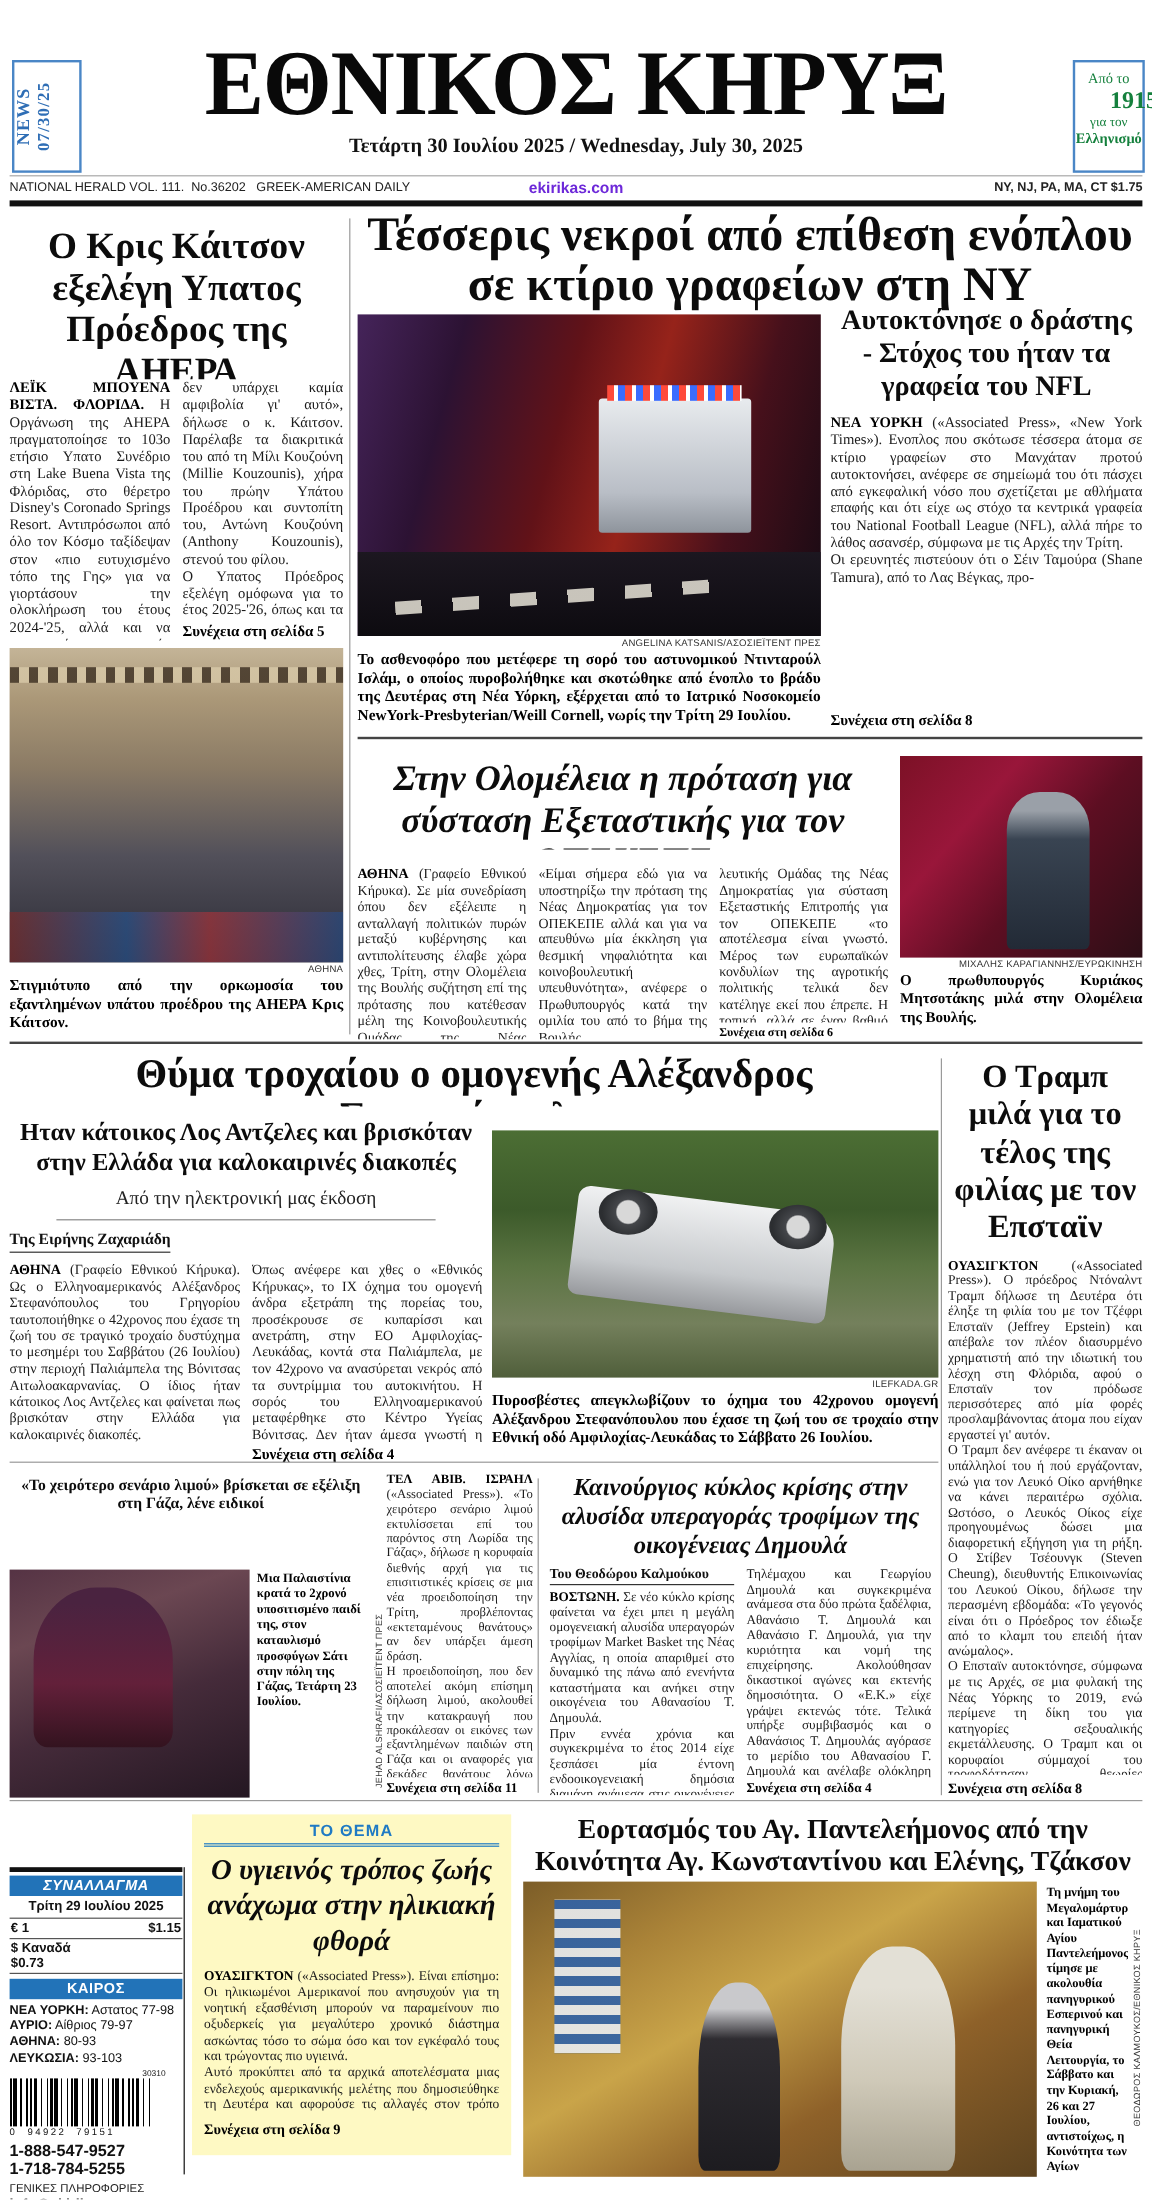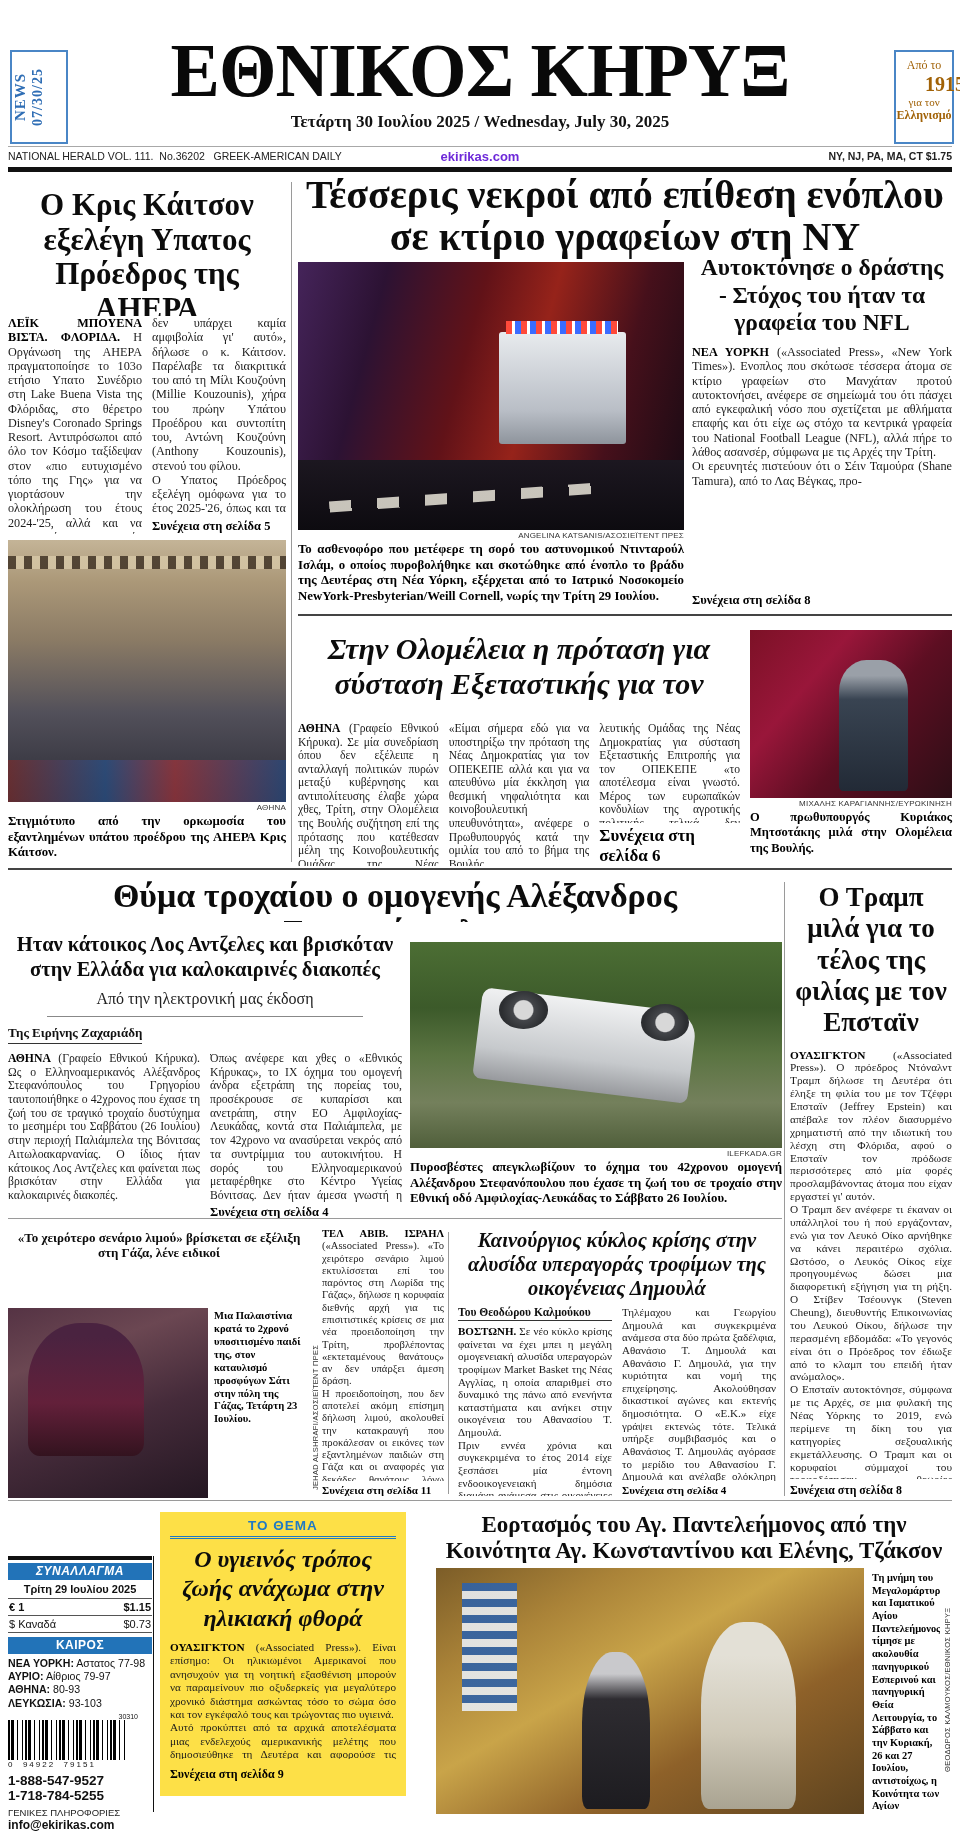--- a/index.html
+++ b/index.html
@@ -52,21 +52,21 @@
 
   <div class="abs" style="left:0;top:0;width:960px;height:146px;">
     <div class="abs badge" style="left:10px;top:50px;width:54px;height:90px;">
       <div class="abs" style="left:-17px;top:17px;width:88px;height:56px;transform:rotate(-90deg);text-align:center;color:#2f6eb5;font-weight:bold;">
         <div style="font-size:15px;letter-spacing:1px;line-height:1.25;">NEWS</div>
         <div style="font-size:14px;letter-spacing:1px;line-height:1.2;">07/30/25</div>
       </div>
     </div>
     <div class="abs" style="left:100px;top:28px;width:760px;text-align:center;font-weight:900;font-size:74px;letter-spacing:-1px;transform:scaleY(1.04);color:#090909;">ΕΘΝΙΚΟΣ ΚΗΡΥΞ</div>
     <div class="abs" style="left:100px;top:112px;width:760px;text-align:center;font-weight:bold;font-size:17px;color:#121212;">Τετάρτη 30 Ιουλίου 2025 / Wednesday, July 30, 2025</div>
-    <div class="abs badge" style="left:894px;top:50px;width:56px;height:90px;text-align:center;color:#a16207;">
+    <div class="abs badge" style="left:894px;top:50px;width:56px;height:90px;text-align:center;color:#15803d;">
       <div style="font-size:12px;margin-top:6px;">Από το</div>
       <div style="font-size:20px;font-weight:bold;margin-left:29px;">1915</div>
       <div style="font-size:11px;">για τον</div>
       <div style="font-size:12px;font-weight:bold;">Ελληνισμό</div>
     </div>
   </div>
 
   <div class="abs sans" style="left:8px;top:146px;width:944px;height:18px;border-top:1px solid #a8a8a8;display:flex;align-items:center;font-size:10.5px;color:#222;">
     <div style="flex:1;text-align:left;white-space:pre;">NATIONAL HERALD VOL. 111.  No.36202   GREEK-AMERICAN DAILY</div>
     <div style="flex:0 0 auto;color:#6d28d9;font-weight:bold;font-size:13px;">ekirikas.com</div>
@@ -126,21 +126,21 @@
     <div class="cols" style="position:absolute;left:0;top:102px;width:442px;height:144px;">
       <div class="col">
           <div class="body" style="flex:1;font-size:11.6px;"><b>ΑΘΗΝΑ</b> <span>(Γραφείο Εθνικού Κήρυκα). Σε μία συνεδρίαση όπου δεν εξέλειπε η ανταλλαγή πολιτικών πυρών μεταξύ κυβέρνησης και αντιπολίτευσης έλαβε χώρα χθες, Τρίτη, στην Ολομέλεια της Βουλής συζήτηση επί της πρότασης που κατέθεσαν μέλη της Κοινοβουλευτικής Ομάδας της Νέας Δημοκρατίας για σύσταση Εξεταστικής Επιτροπής για υπόθεση του ΟΠΕΚΕΠΕ.</span></div>
         </div>
       <div class="col">
           <div class="body" style="flex:1;font-size:11.6px;">«Είμαι σήμερα εδώ για να υποστηρίξω την πρόταση της Νέας Δημοκρατίας για τον ΟΠΕΚΕΠΕ αλλά και για να απευθύνω μία έκκληση για θεσμική νηφαλιότητα και κοινοβουλευτική υπευθυνότητα», ανέφερε ο Πρωθυπουργός κατά την ομιλία του από το βήμα της Βουλής.
 Οπως χαρακτηριστικά είπε ο κ. Μητσοτάκης, στο πλαίσιο της συζήτησης επί της πρότασης που κατέθεσαν μέλη της Κοινοβου-</div>
         </div>
       <div class="col">
         <div class="body" style="flex:1;font-size:11.6px;">λευτικής Ομάδας της Νέας Δημοκρατίας για σύσταση Εξεταστικής Επιτροπής για τον ΟΠΕΚΕΠΕ «το αποτέλεσμα είναι γνωστό. Μέρος των ευρωπαϊκών κονδυλίων της αγροτικής πολιτικής τελικά δεν κατέληγε εκεί που έπρεπε. Η τοπική, αλλά σε έναν βαθμό και η ευρωπαϊκή αδράνεια, επέτρεψαν να φυτρώσουν πολλά παράσιτα γύρω</div>
-        <div class="cont" style="padding-top:3px;font-size:17px;">Συνέχεια στη σελίδα 6</div>
+        <div class="cont" style="padding-top:3px;font-size:10px;">Συνέχεια στη σελίδα 6</div>
       </div>
     </div>
     <div class="abs" style="left:452px;top:10px;width:202px;">
       <div class="photo ph-mits" style="width:202px;height:168px;">
           <div class="fig"></div>
         </div>
       <div class="credit" style="margin-top:1px;">ΜΙΧΑΛΗΣ ΚΑΡΑΓΙΑΝΝΗΣ/ΕΥΡΩΚΙΝΗΣΗ</div>
       <div class="caption" style="margin-top:2px;font-size:12.5px;">Ο πρωθυπουργός Κυριάκος Μητσοτάκης μιλά στην Ολομέλεια της Βουλής.</div>
     </div>
   </div>
@@ -216,42 +216,42 @@
   <div class="abs thinrule" style="left:8px;top:1500px;width:944px;height:1px;"></div>
 
   <div class="abs sans" style="left:8px;top:1556px;width:144px;height:258px;">
     <div style="height:4px;background:#111;"></div>
     <div class="bluebar" style="height:17px;margin-top:3px;font-style:italic;">ΣΥΝΑΛΛΑΓΜΑ</div>
     <div style="text-align:center;font-weight:bold;font-size:11px;padding:3px 0;border-bottom:1px solid #555;">Τρίτη 29 Ιουλίου 2025</div>
     <div style="display:flex;font-size:11px;font-weight:bold;padding:2px 1px;border-bottom:1px solid #555;">
       <span style="flex:1;">€ 1</span>
       <span>$1.15</span>
     </div>
-    <div style="display:flex;font-size:11px;font-weight:normal;padding:2px 1px;border-bottom:1px solid #555;">
+    <div style="display:flex;font-size:11px;font-weight:bold;padding:2px 1px;border-bottom:1px solid #555;flex-direction:column;">
       <span style="flex:1;">$ Καναδά</span>
       <span>$0.73</span>
     </div>
     <div class="bluebar" style="height:17px;margin-top:4px;">ΚΑΙΡΟΣ</div>
     <div style="font-size:10.6px;line-height:1.25;padding-top:3px;">
       <div><b>ΝΕΑ ΥΟΡΚΗ:</b> <span>Αστατος 77-98</span></div>
       <div><b>ΑΥΡΙΟ:</b> <span>Αίθριος 79-97</span></div>
       <div><b>ΑΘΗΝΑ:</b> <span>80-93</span></div>
       <div><b>ΛΕΥΚΩΣΙΑ:</b> <span>93-103</span></div>
     </div>
     <div style="font-size:7px;text-align:right;padding-right:14px;margin-top:3px;">30310</div>
     <div class="barcode" style="width:118px;height:40px;"></div>
     <div style="font-size:8px;letter-spacing:2px;white-space:pre;">0  94922  79151</div>
     <div style="font-weight:bold;font-size:13.5px;margin-top:4px;">1-888-547-9527</div>
     <div style="font-weight:bold;font-size:13.5px;">1-718-784-5255</div>
     <div style="font-size:9.5px;margin-top:4px;color:#222;">ΓΕΝΙΚΕΣ ΠΛΗΡΟΦΟΡΙΕΣ</div>
     <div style="font-weight:bold;font-size:12px;">info@ekirikas.com</div>
   </div>
   <div class="abs" style="left:153px;top:1556px;width:1px;height:256px;background:#111;"></div>
 
-  <div class="abs" style="left:160px;top:1512px;width:246px;height:284px;background:#fde047;padding:6px 10px;box-sizing:border-box;">
+  <div class="abs" style="left:160px;top:1512px;width:266px;height:284px;background:#fef9c3;padding:6px 10px;box-sizing:border-box;">
     <div style="text-align:center;color:#1f7ac4;font-family:'Liberation Sans',sans-serif;font-weight:bold;font-size:13.5px;letter-spacing:1px;border-bottom:3px double #1f7ac4;padding-bottom:3px;">ΤΟ ΘΕΜΑ</div>
     <div class="hl ital" style="font-size:24px;line-height:1.22;padding:6px 0 8px 0;">Ο υγιεινός τρόπος ζωής ανάχωμα στην ηλικιακή φθορά</div>
     <div class="body" style="font-size:11.2px;line-height:1.2;height:118px;"><b>ΟΥΑΣΙΓΚΤΟΝ</b> <span>(«Associated Press»). Είναι επίσημο: Οι ηλικιωμένοι Αμερικανοί που ανησυχούν για τη νοητική εξασθένιση μπορούν να παραμείνουν πιο οξυδερκείς για μεγαλύτερο χρονικό διάστημα ασκώντας τόσο το σώμα όσο και τον εγκέφαλό τους και τρώγοντας πιο υγιεινά.
 Αυτό προκύπτει από τα αρχικά αποτελέσματα μιας ενδελεχούς αμερικανικής μελέτης που δημοσιεύθηκε τη Δευτέρα και αφορούσε τις αλλαγές στον τρόπο ζωής των ηλικιωμένων που διατρέχουν κίνδυνο να αναπτύ-</span></div>
     <div class="cont" style="margin-top:8px;font-size:12px;">Συνέχεια στη σελίδα 9</div>
   </div>
 
   <div class="abs" style="left:436px;top:1512px;width:516px;height:302px;">
     <div class="hl" style="font-size:23px;line-height:1.12;height:52px;overflow:hidden;">Εορτασμός του Αγ. Παντελεήμονος από την Κοινότητα Αγ. Κωνσταντίνου και Ελένης, Τζάκσον Χάιτς</div>
     <div class="photo ph-church" style="position:absolute;left:0;top:56px;width:428px;height:246px;">

